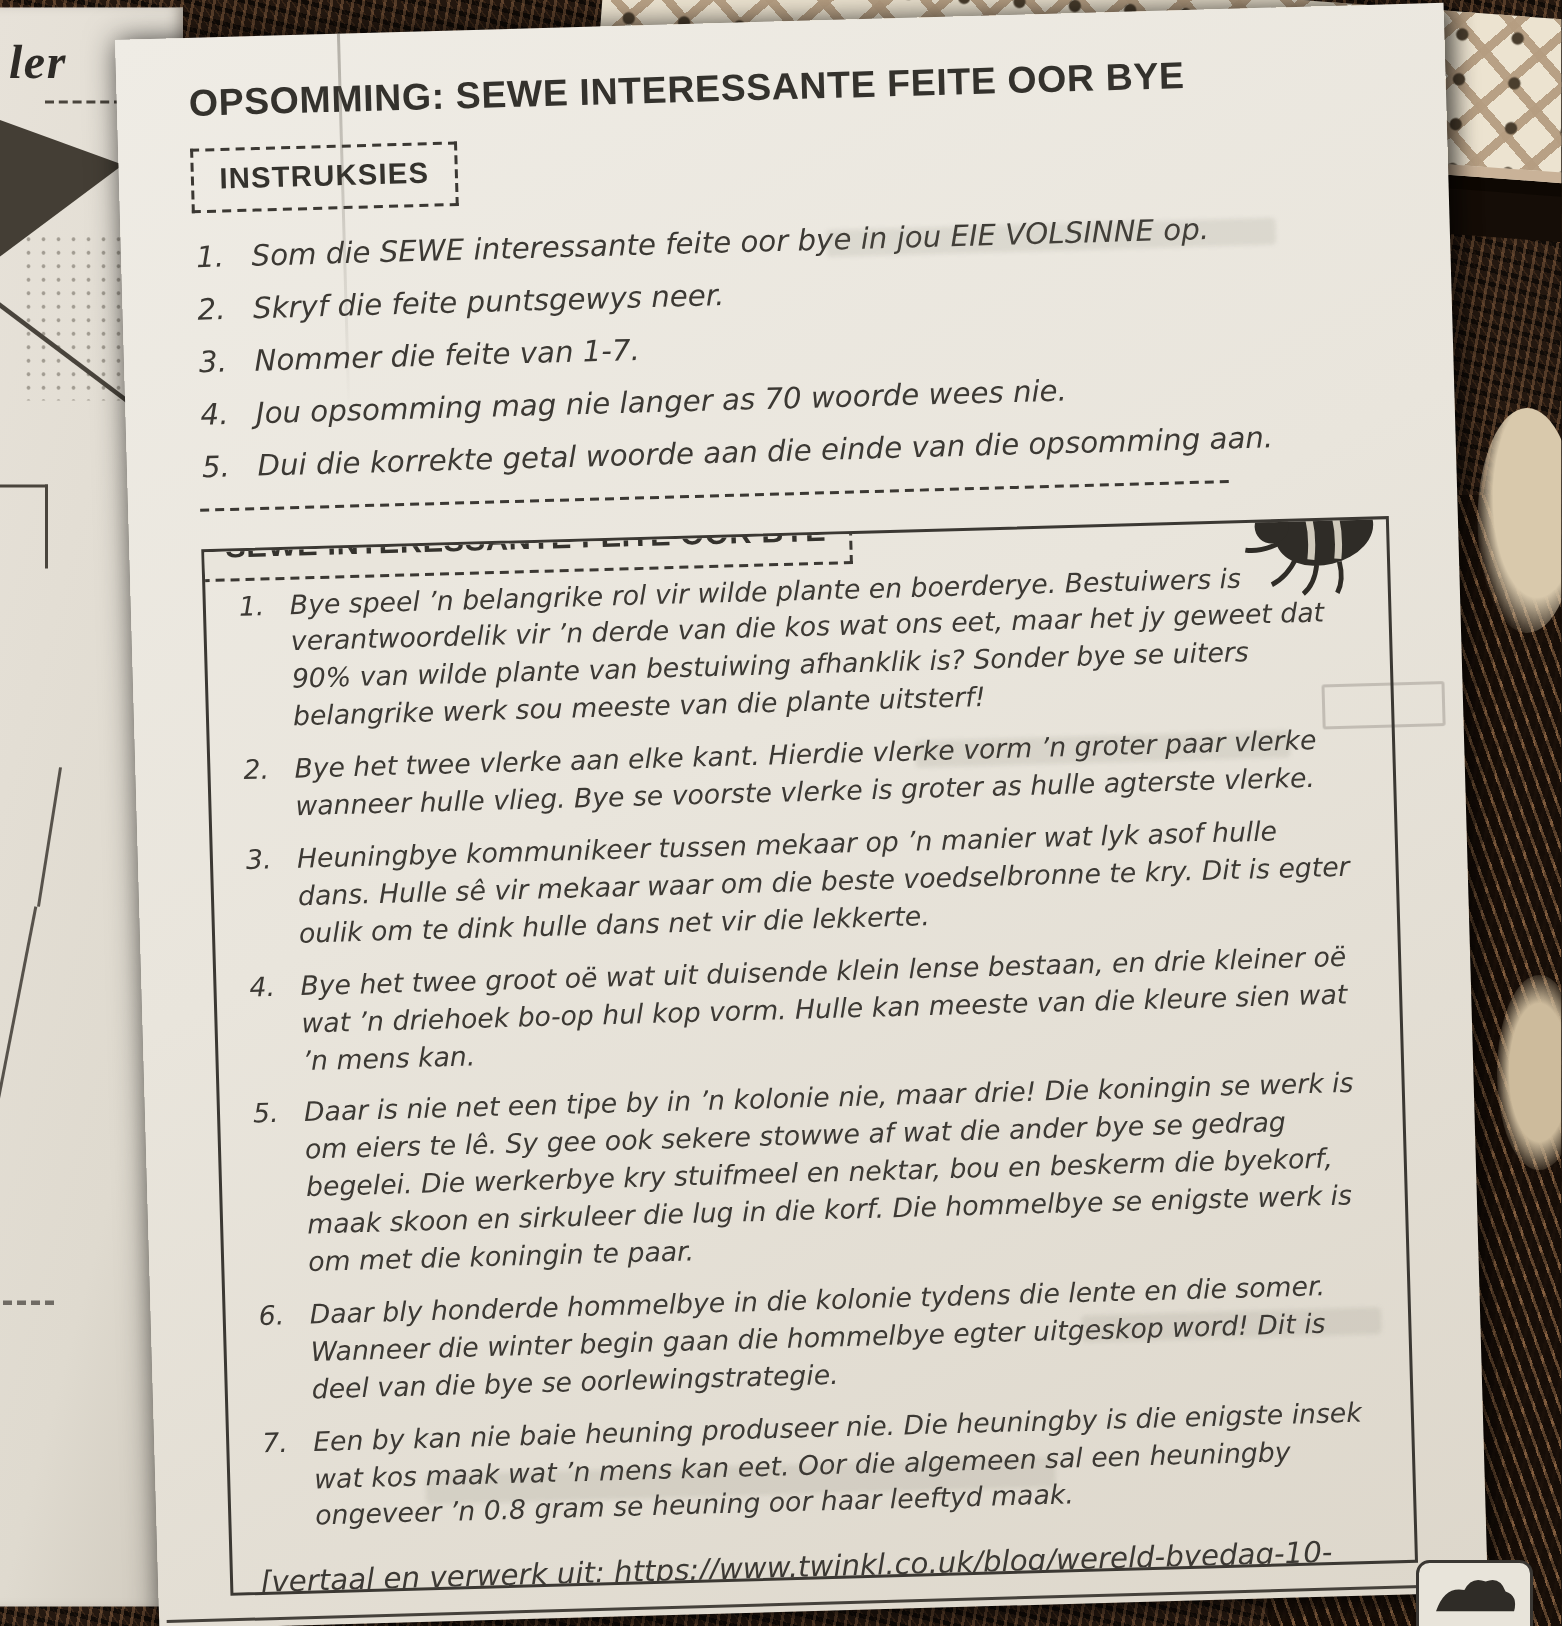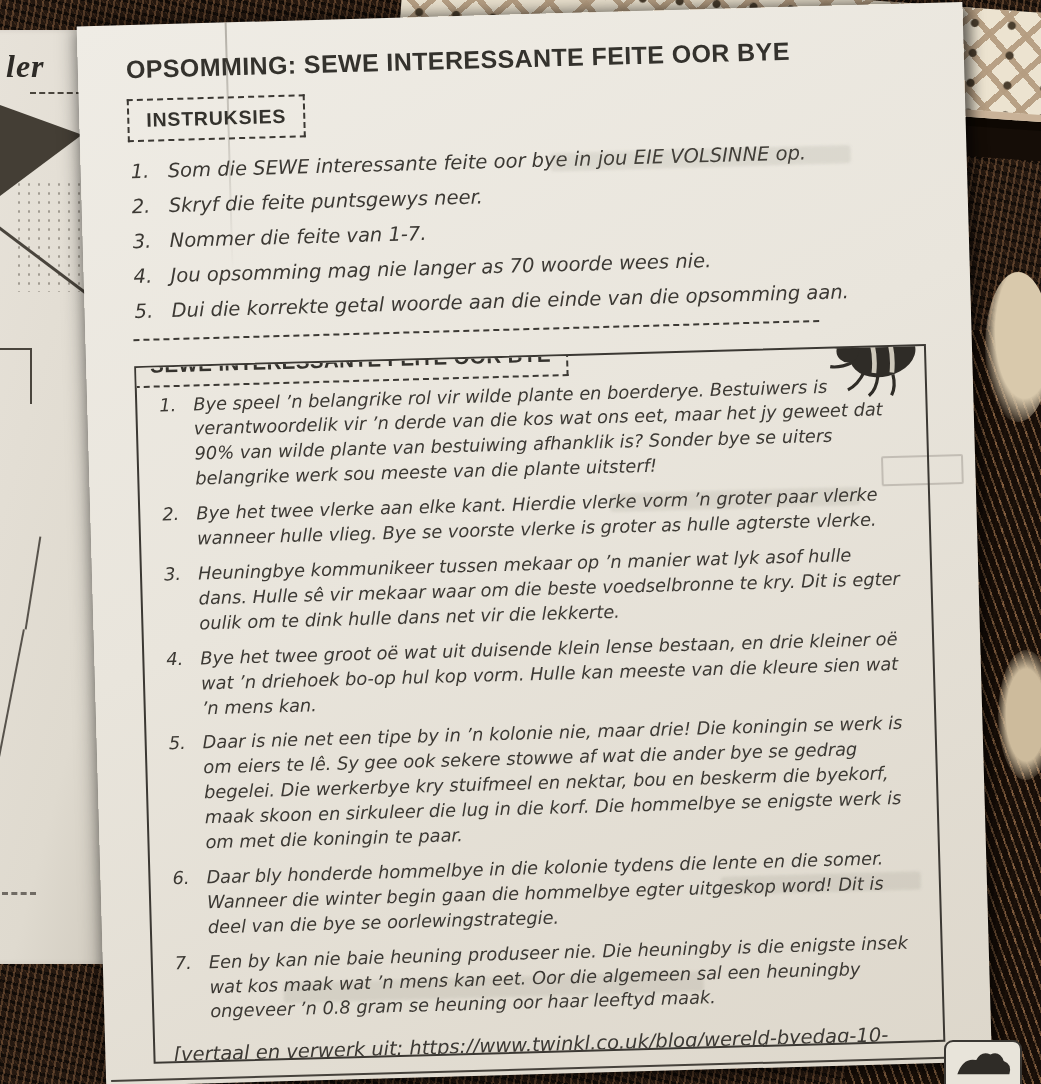--- a/index.html
+++ b/index.html
@@ -28,21 +28,21 @@
     background-color:var(--fabric_cream,#ece3d0);
     background-image:
       radial-gradient(circle at 50% 50%, #4a3e2e 0 3.5px, rgba(0,0,0,0) 4.6px),
       repeating-linear-gradient(45deg, rgba(181,157,129,.95) 0 6px, rgba(0,0,0,0) 6px 26px),
       repeating-linear-gradient(-45deg, rgba(181,157,129,.95) 0 6px, rgba(0,0,0,0) 6px 26px);
     background-size:37px 30px,auto,auto;
     border-bottom:7px solid #c9b298;
     box-shadow:0 9px 0 rgba(12,7,3,.8);}
 
   
-  .left-page{position:absolute;left:0;top:30px;width:122px;height:934px;
+  .left-page{position:absolute;left:0;top:5px;width:122px;height:1066px;
     background:linear-gradient(105deg,#e7e2d9 0%,#dfdacf 70%,#cfc9bd 100%);
     box-shadow:inset -7px 0 9px -5px rgba(60,50,40,.5);}
   .frag-ler{position:absolute;left:6px;top:18px;color:#2e2b27;
     font:700 italic 32px "Liberation Serif",serif;letter-spacing:1px;}
   .frag-dash-corner{position:absolute;left:30px;top:62px;width:50px;height:44px;
     border-top:2.5px dashed #4a453d;border-right:2.5px dashed #4a453d;}
   .frag-triangle{position:absolute;left:-8px;top:66px;width:90px;height:102px;
     background:#443e35;-webkit-clip-path:polygon(0 6%,100% 38%,6% 100%);
     clip-path:polygon(0 6%,100% 38%,6% 100%);}
   .frag-speckles{position:absolute;left:14px;top:150px;width:74px;height:112px;opacity:.55;

